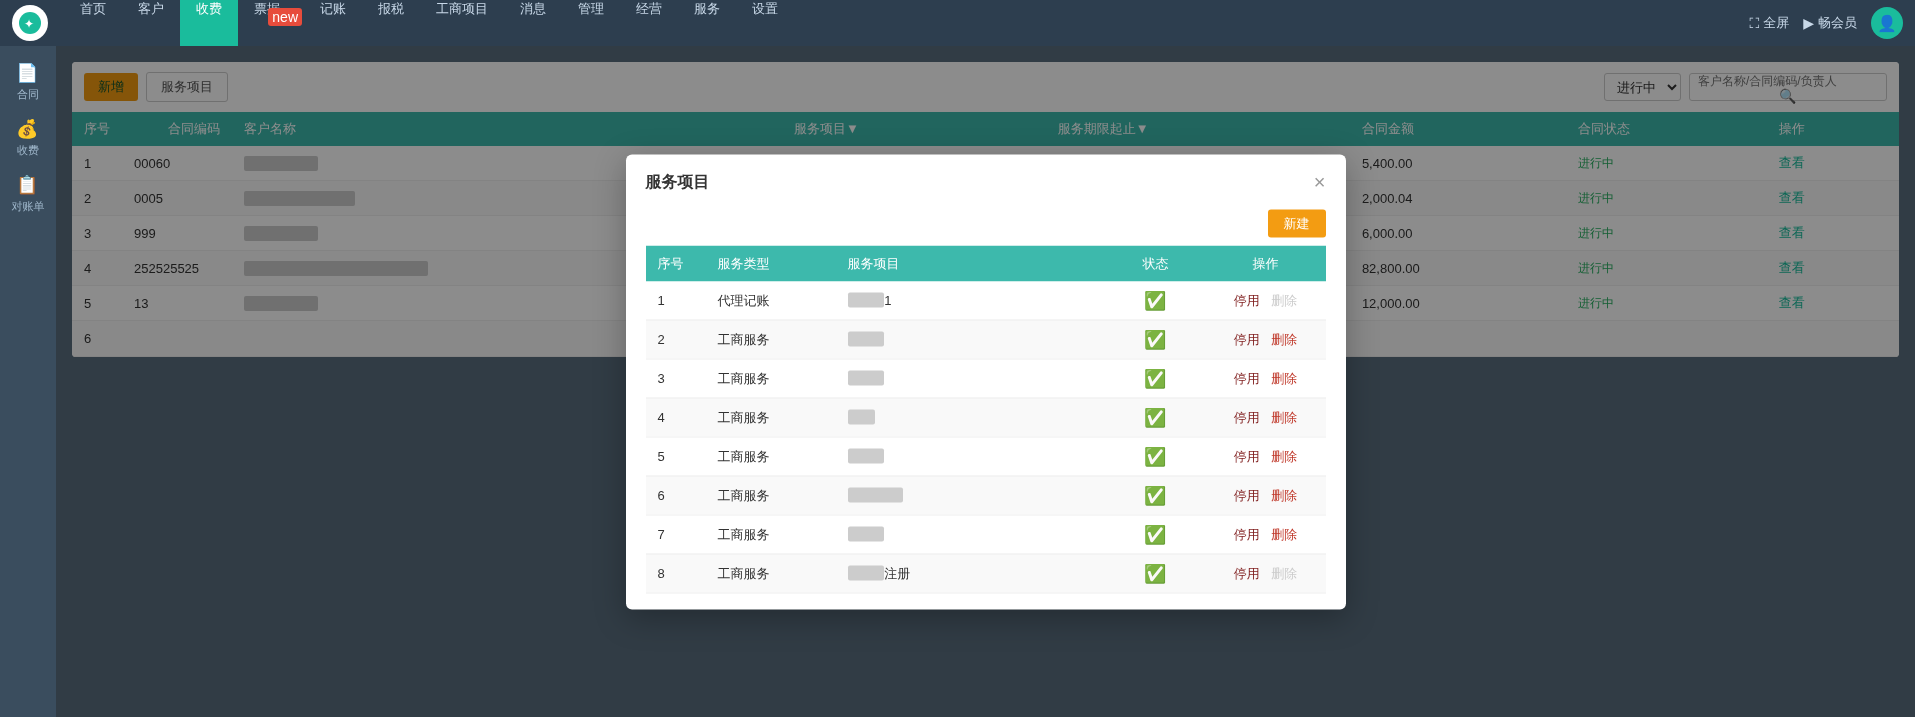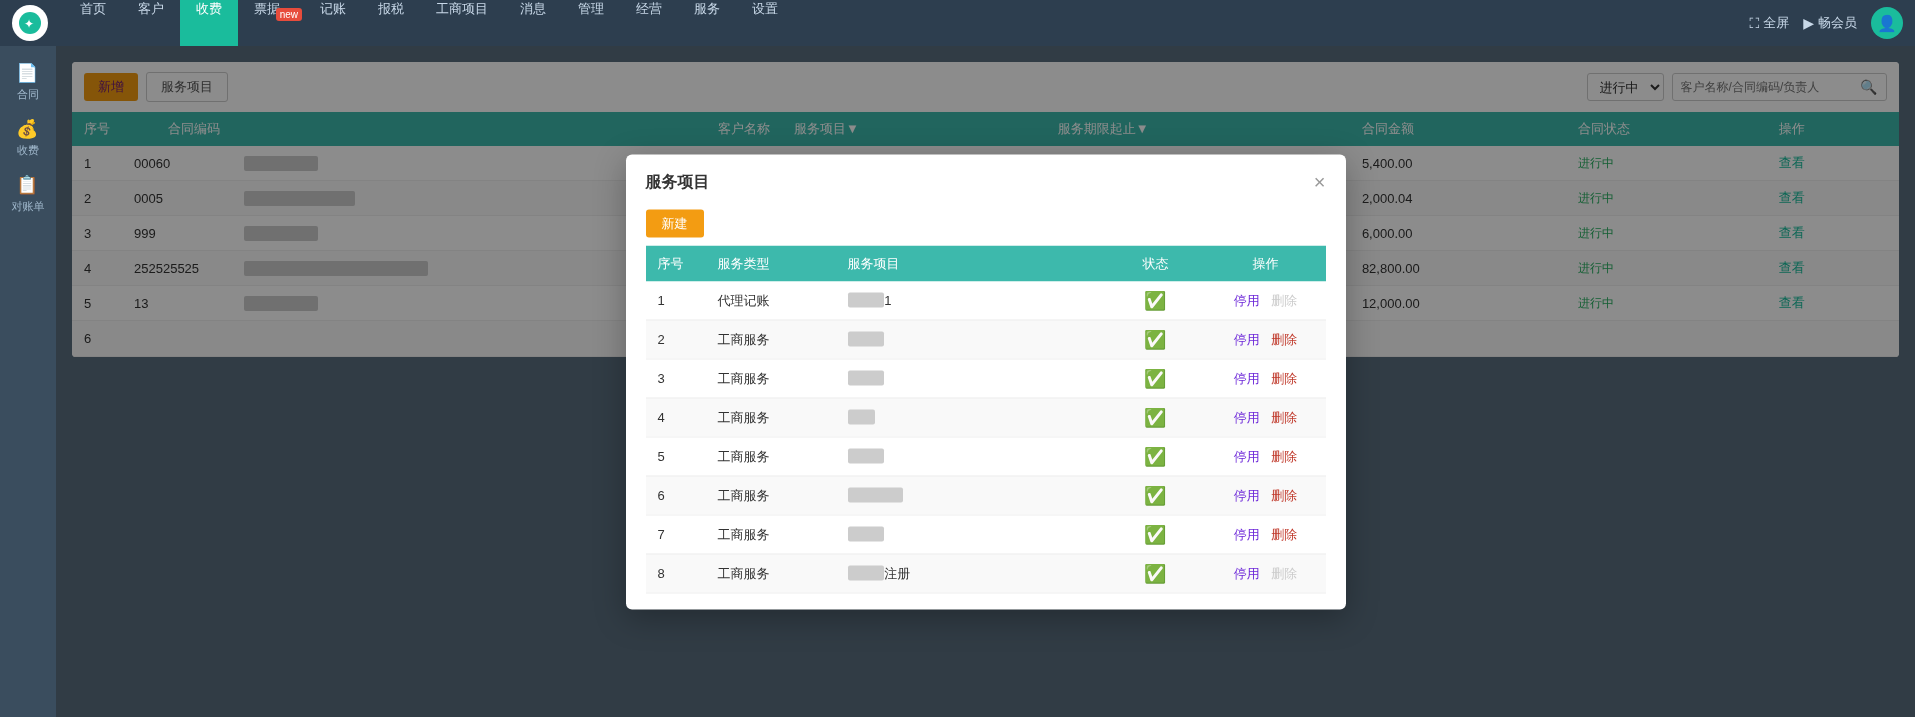--- a/index.html
+++ b/index.html
@@ -17,21 +17,21 @@
       margin-right: 16px; flex-shrink: 0;
     }
     .top-nav .logo svg { width: 24px; height: 24px; }
     .top-nav .nav-item {
       color: #c8d8e8; padding: 0 16px; height: 46px;
       display: flex; align-items: flex-start; cursor: pointer;
       font-size: 13px; position: relative;
     }
     .top-nav .nav-item.active { background: #1abc9c; color: #fff; }
     .top-nav .nav-badge {
-      background: #e74c3c; color: #fff; font-size: 10px;
+      background: #e74c3c; color: #fff; font-size: 14px;
       padding: 1px 4px; border-radius: 3px; margin-left: 3px;
       position: absolute; top: 8px; right: 2px;
     }
     .top-nav-right {
       margin-left: auto; display: flex; align-items: center; gap: 14px;
     }
     .top-nav-right .btn-text { color: #c8d8e8; font-size: 13px; cursor: pointer; display: flex; align-items: center; gap: 4px; }
     .top-nav-right .avatar { width: 32px; height: 32px; border-radius: 50%; background: #1abc9c; display: flex; align-items: center; justify-content: center; cursor: pointer; }
 
     
@@ -53,35 +53,35 @@
     .content-area { flex: 1; background: #5a6e7e; padding: 16px; position: relative; }
 
     
     .table-card {
       background: #fff; border-radius: 4px; overflow: hidden;
     }
     .table-toolbar {
       display: flex; align-items: center; padding: 10px 12px; gap: 8px; background: #fff;
     }
     .btn-new {
-      background: #f39c12; color: #701a75; border: none; padding: 5px 14px;
+      background: #f39c12; color: #14532d; border: none; padding: 5px 14px;
       border-radius: 3px; cursor: pointer; font-size: 13px;
     }
     .btn-service {
       background: #fff; color: #555; border: 1px solid #ccc; padding: 5px 14px;
       border-radius: 3px; cursor: pointer; font-size: 13px;
     }
     .toolbar-right { margin-left: auto; display: flex; align-items: center; gap: 8px; }
     .status-select {
       border: 1px solid #ccc; border-radius: 3px; padding: 4px 8px; font-size: 13px; color: #333;
       background: #fff; height: 28px;
     }
     .search-box {
       display: flex; align-items: center; border: 1px solid #ccc; border-radius: 3px;
-      padding: 0 8px; height: 28px; background: #fff;
+      padding: 0 8px; height: 28px; background: #fff; flex-direction: column;
     }
     .search-box input { border: none; outline: none; font-size: 12px; width: 180px; color: #999; }
 
     
     .data-table { width: 100%; border-collapse: collapse; }
     .data-table thead tr { background: #3db9ac; }
     .data-table thead th {
       color: #fff; padding: 8px 12px; text-align: left; font-weight: normal;
       font-size: 13px; white-space: nowrap;
     }
@@ -107,40 +107,40 @@
       width: 720px; max-height: 560px;
       box-shadow: 0 8px 32px rgba(0,0,0,0.28);
       display: flex; flex-direction: column;
     }
     .dialog-header {
       display: flex; align-items: center; justify-content: space-between;
       padding: 16px 20px 8px 20px;
     }
     .dialog-title { font-size: 16px; font-weight: bold; color: #333; }
     .dialog-close { color: #999; font-size: 20px; cursor: pointer; background: none; border: none; }
-    .dialog-toolbar { padding: 8px 20px; display: flex; }
+    .dialog-toolbar { padding: 8px 20px; display: flex; justify-content: flex-end; }
     .btn-new-dialog {
       background: #f39c12; color: #fff; border: none; padding: 5px 16px;
       border-radius: 3px; cursor: pointer; font-size: 13px;
     }
 
     
     .dialog-table-wrap { flex: 1; overflow-y: auto; padding: 0 20px 16px 20px; }
     .dialog-table { width: 100%; border-collapse: collapse; }
     .dialog-table thead tr { background: #3db9ac; }
     .dialog-table thead th {
       color: #fff; padding: 9px 12px; text-align: left; font-weight: normal; font-size: 13px;
     }
     .dialog-table thead th.center { text-align: center; }
     .dialog-table tbody tr { border-bottom: 1px solid #eee; background: #fff; }
     .dialog-table tbody tr:nth-child(even) { background: #f9f9f9; }
     .dialog-table tbody td { padding: 8px 12px; font-size: 13px; color: #333; }
     .dialog-table tbody td.center { text-align: center; }
     .check-icon { color: #1abc9c; font-size: 18px; }
-    .action-stop { color: #6d28d9; cursor: pointer; margin-right: 8px; }
+    .action-stop { color: #7f1d1d; cursor: pointer; margin-right: 8px; }
     .action-delete { color: #c0392b; cursor: pointer; }
     .action-delete-disabled { color: #ccc; cursor: not-allowed; }
 
     
     .dialog-table-wrap::-webkit-scrollbar { width: 8px; }
     .dialog-table-wrap::-webkit-scrollbar-track { background: #f1f1f1; }
     .dialog-table-wrap::-webkit-scrollbar-thumb { background: #bbb; border-radius: 4px; }
   </style>
 </head>
 <body>
@@ -240,21 +240,21 @@
             <span style="color:#aaa;font-size:14px;cursor:pointer;">🔍</span>
           </div>
         </div>
       </div>
 
       <table class="data-table">
         <thead>
           <tr>
             <th style="width:50px;">序号</th>
             <th style="width:110px;cursor:pointer;text-align:right;">合同编码</th>
-            <th style="cursor:pointer;text-align:right;">客户名称</th>
+            <th style="cursor:pointer;">客户名称</th>
             <th style="cursor:pointer;">服务项目▼</th>
             <th style="cursor:pointer;">服务期限起止▼</th>
             <th>合同金额</th>
             <th>合同状态</th>
             <th>操作</th>
           </tr>
         </thead>
         <tbody>
           <tr>
             <td>1</td>

